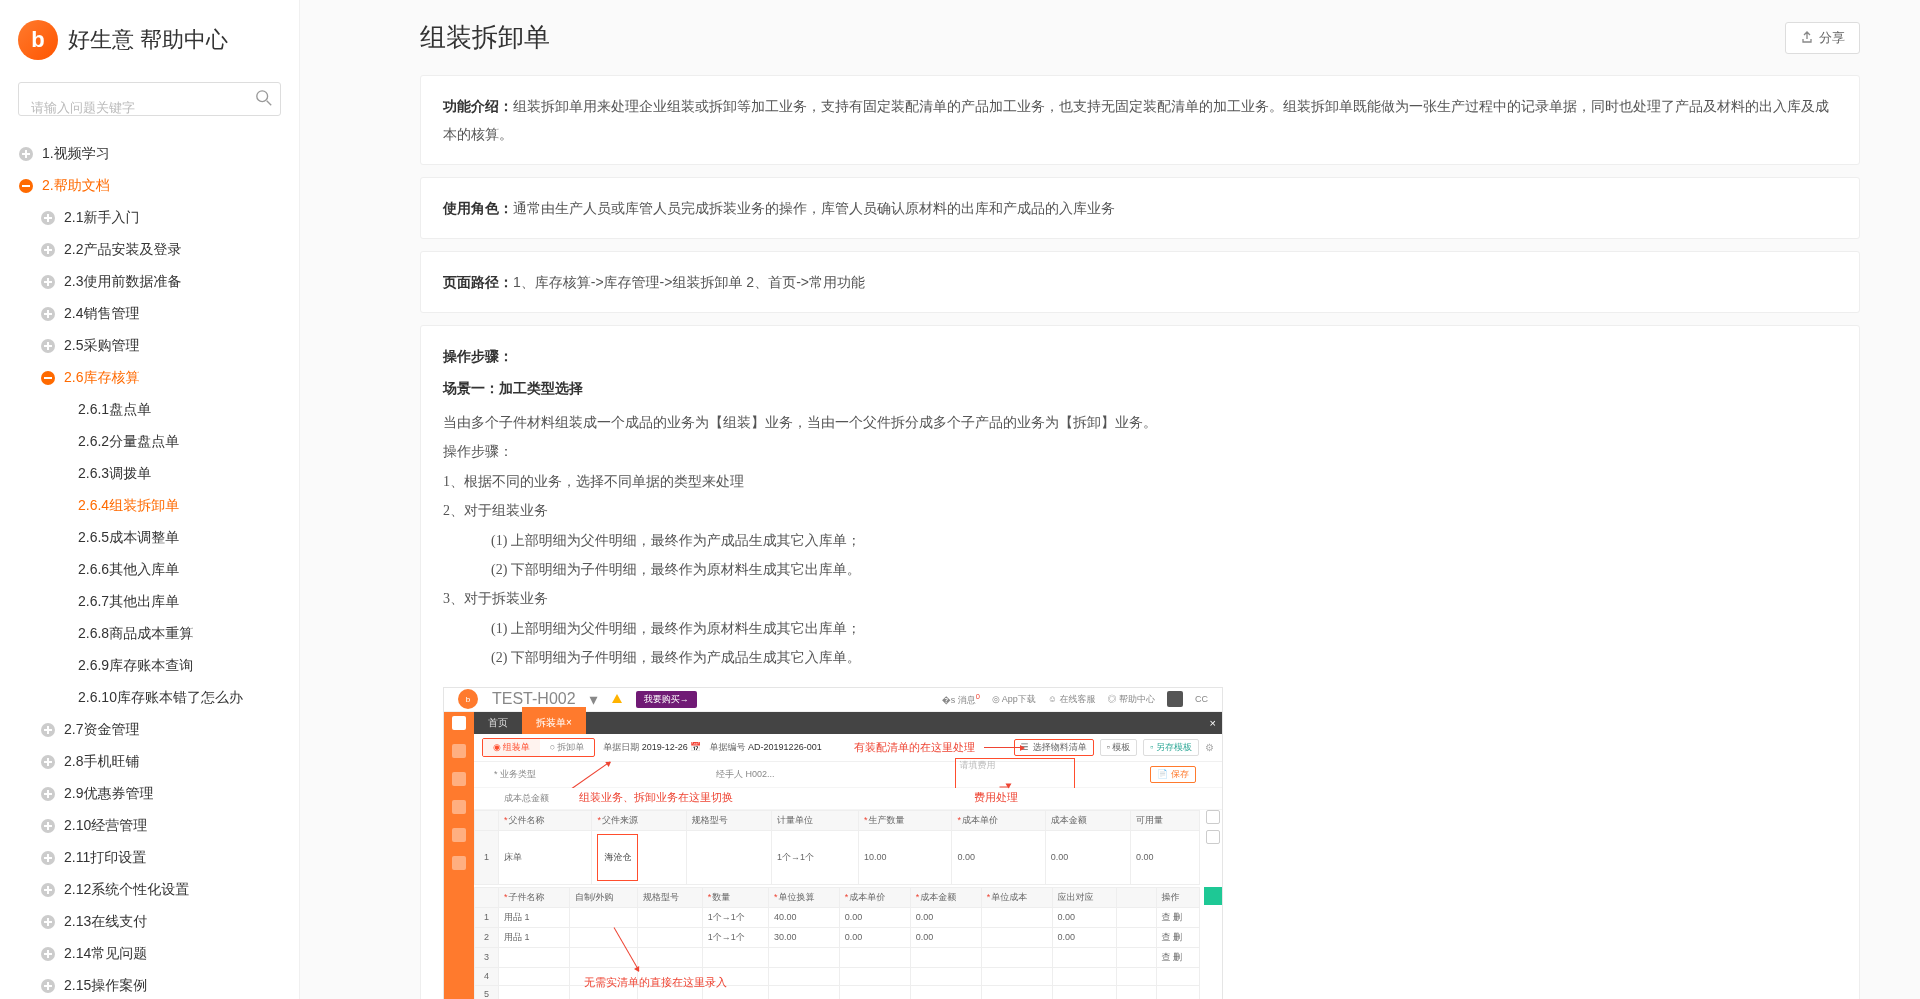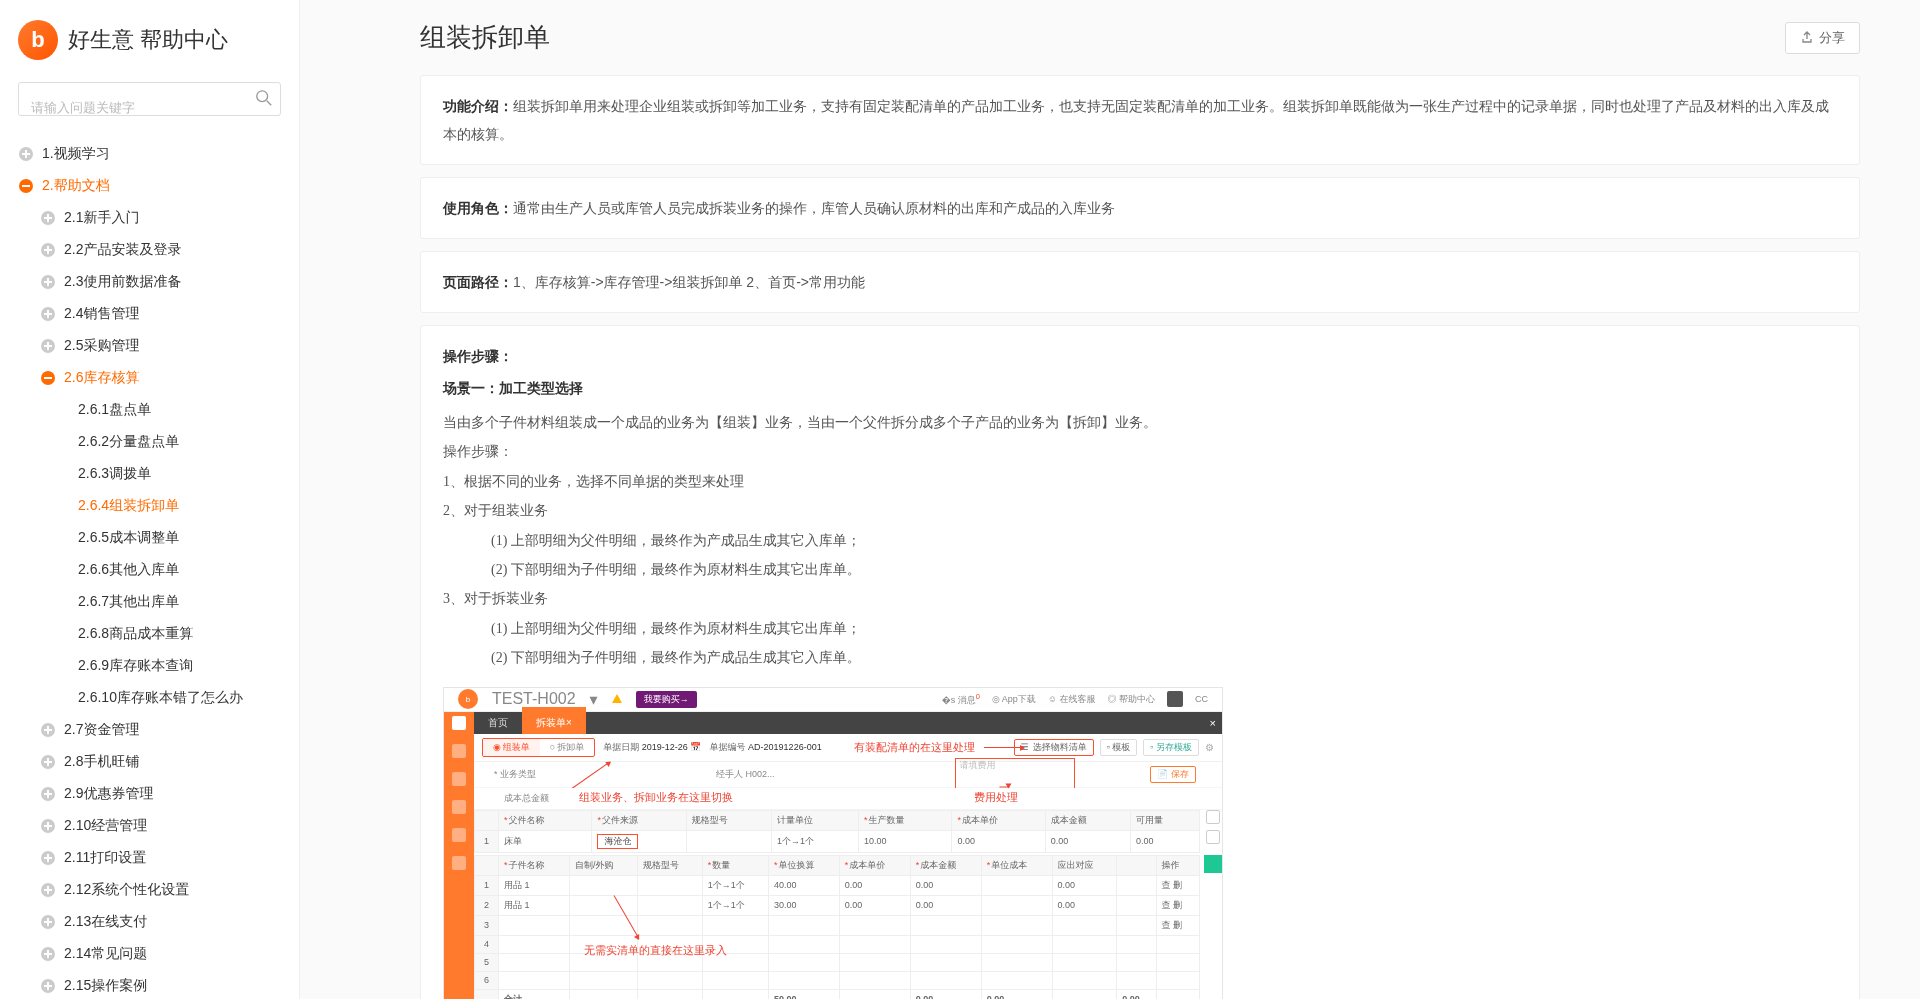--- a/index.html
+++ b/index.html
@@ -70,21 +70,21 @@
 .ss-row2 { display:flex; align-items:center; height:26px; padding:0 20px; gap:180px; background:#fff; border-bottom:1px solid #f5f5f5; position:relative; }
 .ss-row2 .f { font-size:9px; color:#888; }
 .ss-fee-box { border:1px solid #ff4d2d; width:120px; height:32px; padding:0 4px; font-size:9px; color:#bbb; }
 .ss-row3 { display:flex; align-items:center; height:22px; padding:0 30px; gap:60px; background:#fff; border-bottom:1px solid #f5f5f5; }
 .ss-row3 .f { font-size:9px; color:#888; }
 .ss-table { width:100%; border-collapse:collapse; }
 .ss-table th,.ss-table td { border:1px solid #eee; padding:3px 5px; font-size:9px; color:#666; text-align:left; height:18px; }
 .ss-table th { background:#f7f7f7; font-weight:normal; }
 .ss-table .idx { width:24px; text-align:center; background:#f7f7f7; }
 .ss-table .red-star::before { content:"*"; color:#e43; margin-right:1px; }
-.ss-wh-box { border:1px solid #ff4d2d; padding:0 6px; font-size:9px; color:#444; display:inline-block; }
+.ss-wh-box { border:1px solid #ff4d2d; padding:16px 6px; font-size:9px; color:#444; display:inline-block; }
 .ss-green-sq { position:absolute; right:0; width:18px; height:18px; background:#1ec895; }
 .ss-tbl-wrap { position:relative; padding-right:22px; }
 .ss-side-icons { position:absolute; right:2px; top:0; display:flex; flex-direction:column; gap:6px; }
 .ss-side-icons .ic { width:14px; height:14px; border:1px solid #ccc; border-radius:2px; }
 .ss-sum-row td { font-weight:bold; }
 .rel { position:relative; }
 </style>
 </head>
 <body>
 

